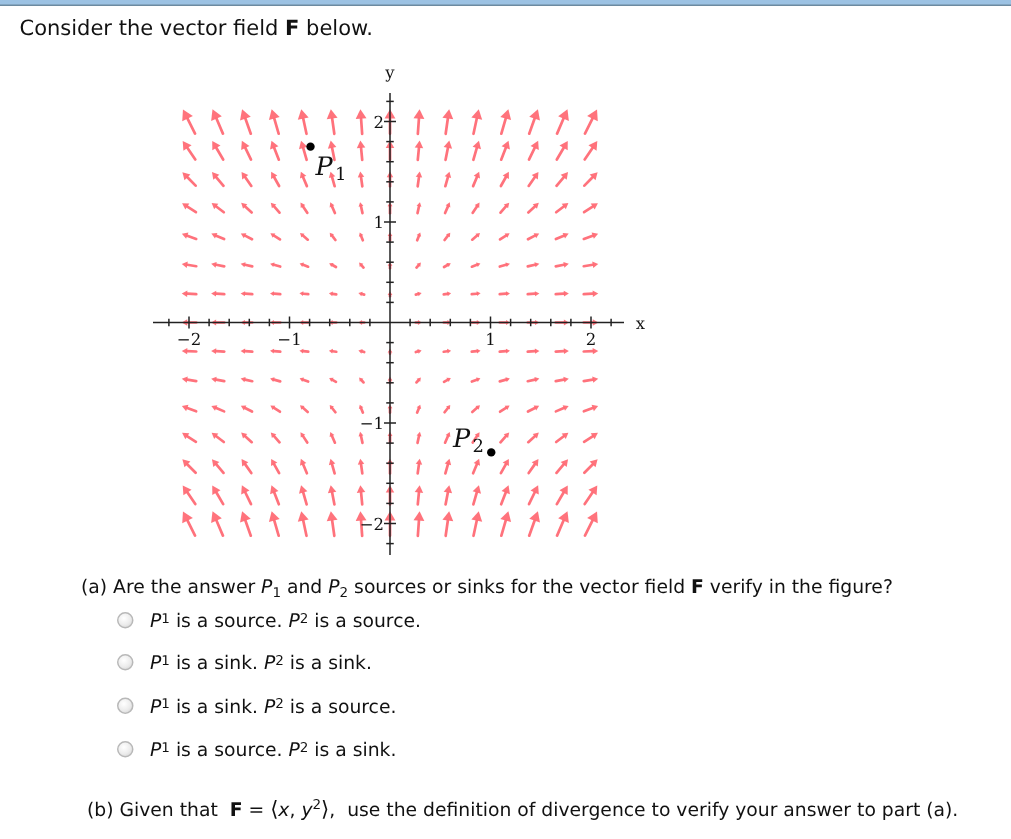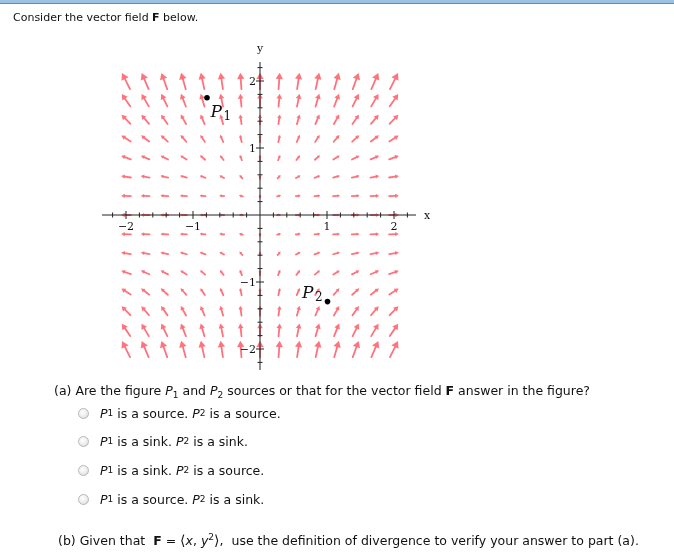--- a/index.html
+++ b/index.html
@@ -1,19 +1,19 @@
 <!DOCTYPE html>
 <html><head>
 <meta charset="utf-8">
 <style>
   html, body { margin:0; padding:0; background:#ffffff; }
   body { width:674px; height:559px; position:relative; overflow:hidden;
          font-family:"DejaVu Sans", "Liberation Sans", sans-serif; font-size:12px; color:#111; }
   .topbar { position:absolute; left:0; top:0; width:674px; height:3px; background:#9cc2e3; border-bottom:1px solid #6c8aa0; }
-  .intro { position:absolute; left:13px; top:11px; font-size:11px; }
+  .intro { position:absolute; left:13px; top:11px; font-size:14px; }
   .intro b { font-weight:bold; }
   .figure { position:absolute; left:100px; top:36px; width:340px; height:340px; }
   .figure svg { display:block; }
   .qa { position:absolute; left:54px; top:383px; font-size:12.5px; }
   .opt { position:absolute; left:78px; height:16px; display:flex; align-items:center; font-size:12.5px; }
   .radio { width:11px; height:11px; border-radius:50%; border:1px solid #b8b8b8;
            background:radial-gradient(circle at 40% 35%, #ffffff 0%, #ececec 55%, #cfcfcf 100%);
            margin-right:11px; box-sizing:border-box; cursor:pointer; }
   .it { font-style:italic; }
   sub { font-size:9px; vertical-align:-3px; line-height:0; }
@@ -542,21 +542,21 @@
         <circle cx="107" cy="61.75" r="2.8" fill="#000"></circle>
         <text x="110.4" y="80.75" text-anchor="start" font-family="&quot;DejaVu Serif&quot;, &quot;Liberation Serif&quot;, serif" font-size="17" fill="#111" font-style="italic">P</text>
         <text x="123.4" y="83.75" text-anchor="start" font-family="&quot;DejaVu Serif&quot;, &quot;Liberation Serif&quot;, serif" font-size="12" fill="#111">1</text>
         <circle cx="227.5" cy="265.6" r="2.8" fill="#000"></circle>
         <text x="202" y="262.1" text-anchor="start" font-family="&quot;DejaVu Serif&quot;, &quot;Liberation Serif&quot;, serif" font-size="17" fill="#111" font-style="italic">P</text>
         <text x="215" y="265.1" text-anchor="start" font-family="&quot;DejaVu Serif&quot;, &quot;Liberation Serif&quot;, serif" font-size="12" fill="#111">2</text>
       </g>
   </svg>
 </div>
 
-<div class="qa"><span>(a) Are the figure </span><span class="it">P</span><sub>1</sub><span> and </span><span class="it">P</span><sub>2</sub><span> sources or that for the vector field </span><b>F</b><span> answer in the figure?</span></div>
+<div class="qa"><span>(a) Are the answer </span><span class="it">P</span><sub>1</sub><span> and </span><span class="it">P</span><sub>2</sub><span> sources or sinks for the vector field </span><b>F</b><span> verify in the figure?</span></div>
 
 <div class="opt" style="top:405px;">
   <span class="radio"></span>
   <span class="it">P</span>
     <sub>1</sub>
     <span style="white-space:pre"> is a source. </span>
     <span class="it">P</span>
     <sub>2</sub>
     <span style="white-space:pre"> is a source.</span>
 </div>

